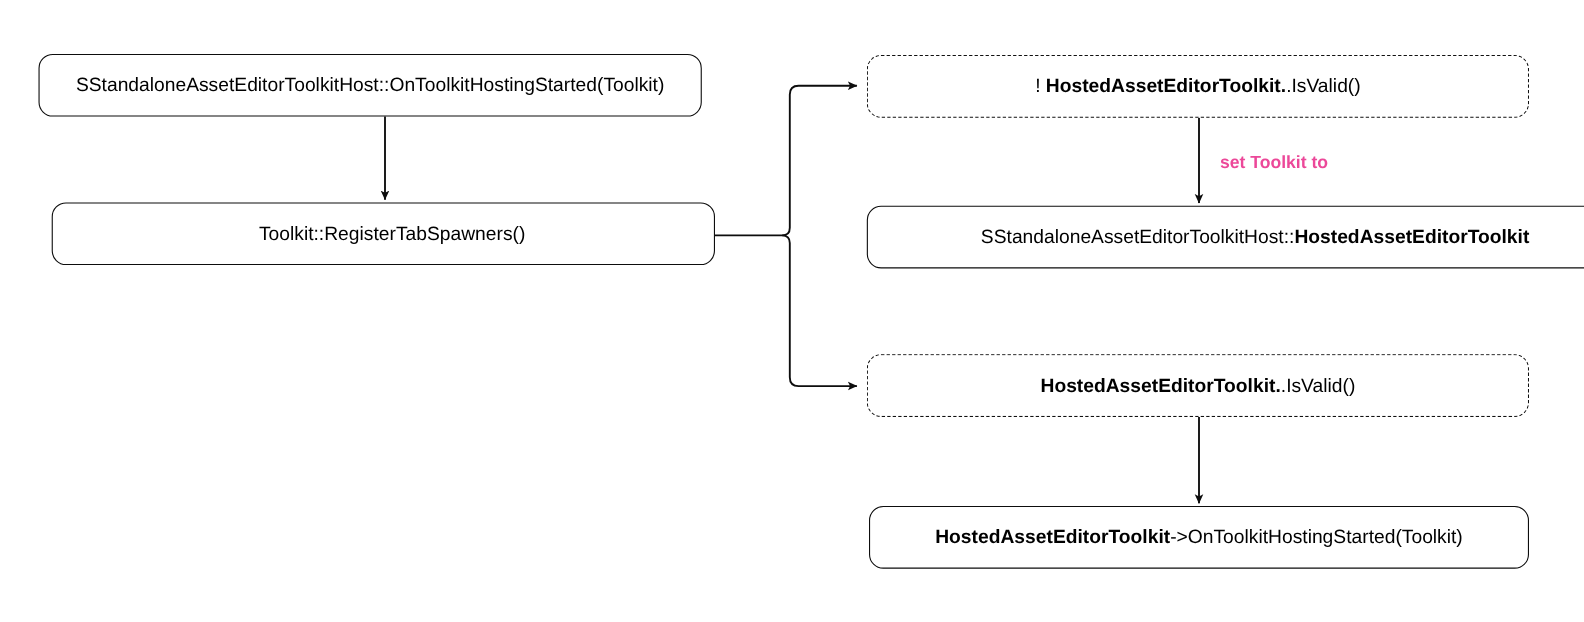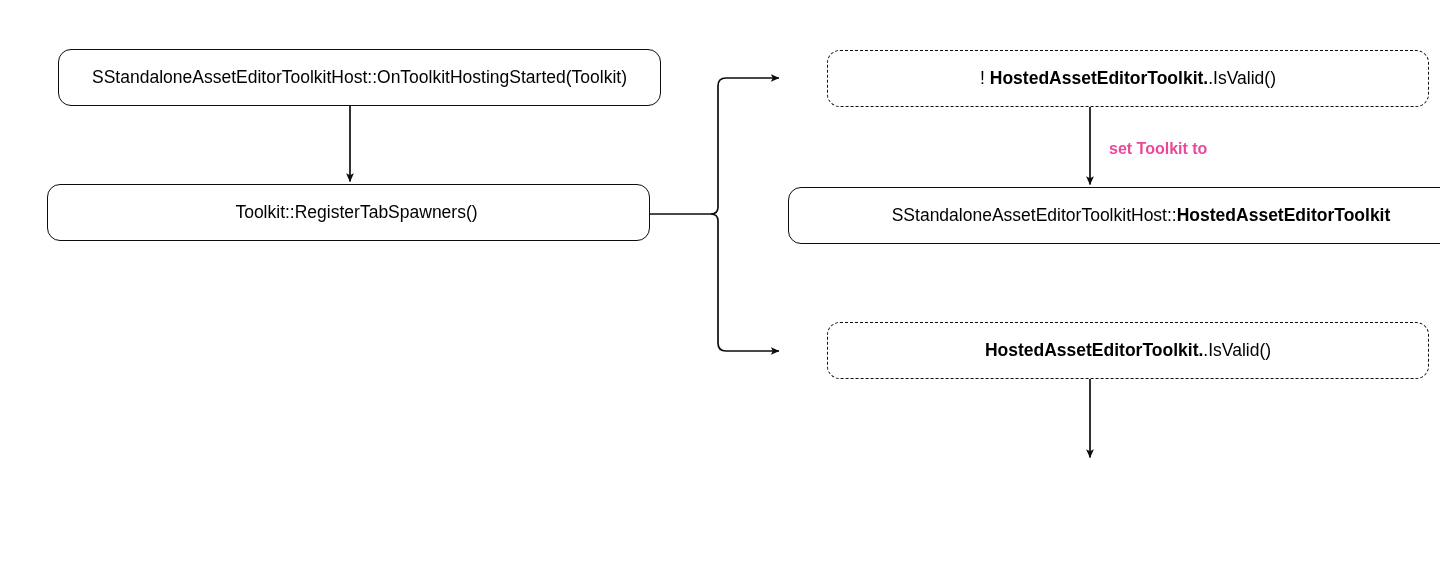--- a/index.html
+++ b/index.html
@@ -40,21 +40,20 @@
     letter-spacing: 0px;
     padding: 0 10px;
   }
   .node.solid {
     border: 1.6px solid #0d0d0d;
     border-radius: 13px;
   }
   .node.dashed {
     border: 1.6px dashed #111111;
     border-radius: 13px;
-    margin-left: 39px;
   }
   .node .label {
     white-space: nowrap;
   }
   .b { font-weight: bold; }
   .n { font-weight: normal; }
   .edge-label {
     position: absolute;
     font-size: 16px;
     font-weight: bold;
@@ -88,21 +87,21 @@
 
     <g>
       <line x1="1090" y1="107" x2="1090" y2="184.5" stroke="#0d0d0d" stroke-width="1.7" marker-end="url(#arrowhead)"></line>
     </g>
 
     <g>
       <line x1="1090" y1="379" x2="1090" y2="457.5" stroke="#0d0d0d" stroke-width="1.7" marker-end="url(#arrowhead)"></line>
     </g>
   </svg>
 
-  <div class="node solid" style="left:58px; top:49px; width:603px; height:57px;">
+  <div class="node solid" style="left:35px; top:49px; width:603px; height:57px;">
     <span class="label">
       <span class="n">SStandaloneAssetEditorToolkitHost::OnToolkitHostingStarted(Toolkit)</span>
     </span>
   </div>
 
   <div class="node solid" style="left:47px; top:184px; width:603px; height:57px;padding-left:26px;">
     <span class="label">
       <span class="n">Toolkit::RegisterTabSpawners()</span>
     </span>
   </div>
@@ -118,16 +117,21 @@
       <span class="n">SStandaloneAssetEditorToolkitHost::</span><span class="b">HostedAssetEditorToolkit</span>
     </span>
   </div>
 
   <div class="node dashed" style="left:788px; top:322px; width:602px; height:57px;">
     <span class="label">
       <span class="b">HostedAssetEditorToolkit.</span><span class="n">.IsValid()</span>
     </span>
   </div>
 
+  <div class="node solid" style="left:790px; top:460px; width:600px; height:57px;">
+    <span class="label">
+      <span class="b">HostedAssetEditorToolkit</span><span class="n">-&gt;OnToolkitHostingStarted(Toolkit)</span>
+    </span>
+  </div>
 
   <div class="edge-label" style="left:1107px; top:140px;">set Toolkit to</div>
 
 </div>
 
 </body></html>

